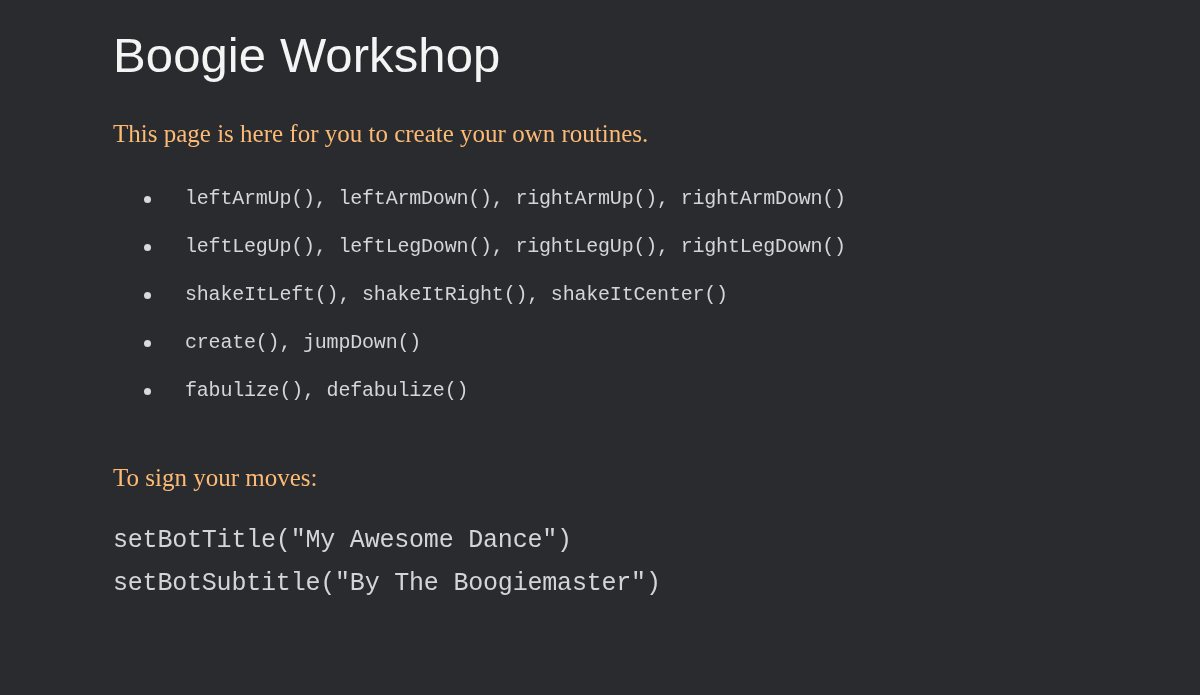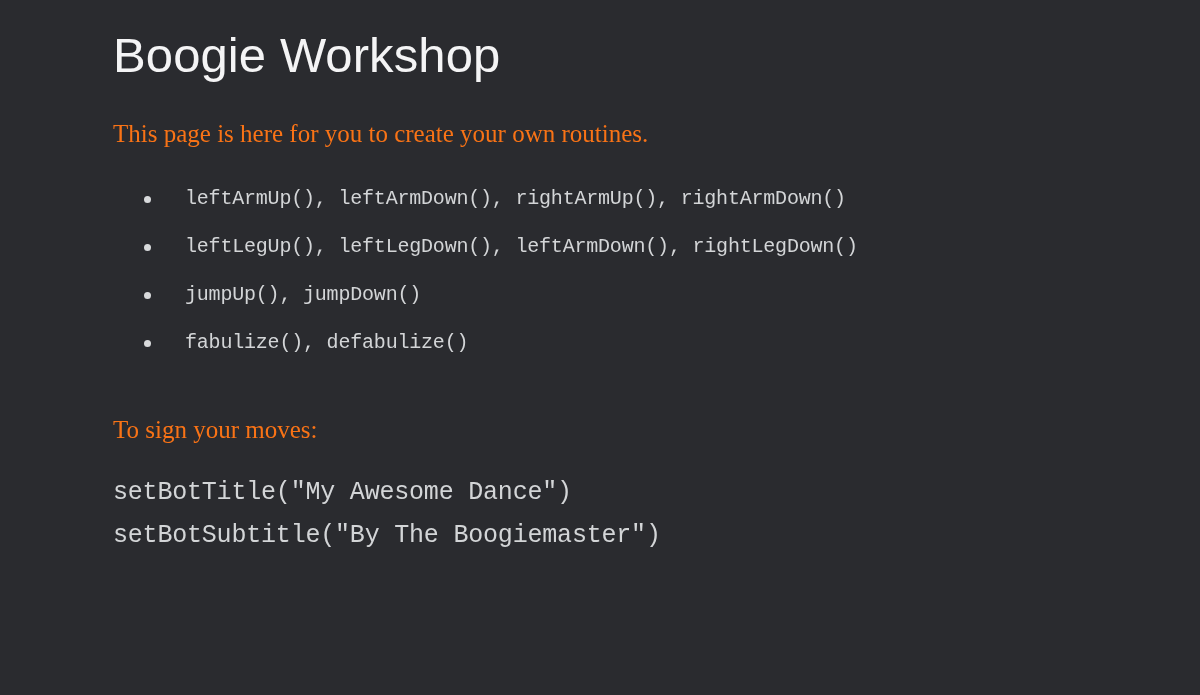--- a/index.html
+++ b/index.html
@@ -43,21 +43,21 @@
     padding-top: 31px;
     white-space: nowrap;
   }
 
   
   .para {
     font-family: "Liberation Serif", "DejaVu Serif", serif;
     font-size: 25px;
     font-weight: 400;
     line-height: 1.25;
-    color: #f97316;
+    color: #fdba74;
     margin: 0;
     white-space: nowrap;
   }
   .para-intro   { padding-top: 38px; }
   .para-moves   { padding-top: 45px; }
   .para-sign    { padding-top: 47px; }
 
   
   .moves-list {
     list-style: none;
@@ -108,22 +108,23 @@
 <div class="page">
   <div class="content">
 
     <h1 class="page-title">Boogie Workshop</h1>
 
     <p class="para para-intro">This page is here for you to create your own routines.</p>
 
 
     <ul class="moves-list">
       <li class="moves-item">leftArmUp(), leftArmDown(), rightArmUp(), rightArmDown()</li>
-      <li class="moves-item">leftLegUp(), leftLegDown(), leftArmDown(), rightLegDown()</li>
-      <li class="moves-item">jumpUp(), jumpDown()</li>
+      <li class="moves-item">leftLegUp(), leftLegDown(), rightLegUp(), rightLegDown()</li>
+      <li class="moves-item">shakeItLeft(), shakeItRight(), shakeItCenter()</li>
+      <li class="moves-item">create(), jumpDown()</li>
       <li class="moves-item">fabulize(), defabulize()</li>
     </ul>
 
     <p class="para para-sign">To sign your moves:</p>
 
     <div class="code-block">
       <div class="code-line">setBotTitle("My Awesome Dance")</div>
       <div class="code-line">setBotSubtitle("By The Boogiemaster")</div>
     </div>
 

